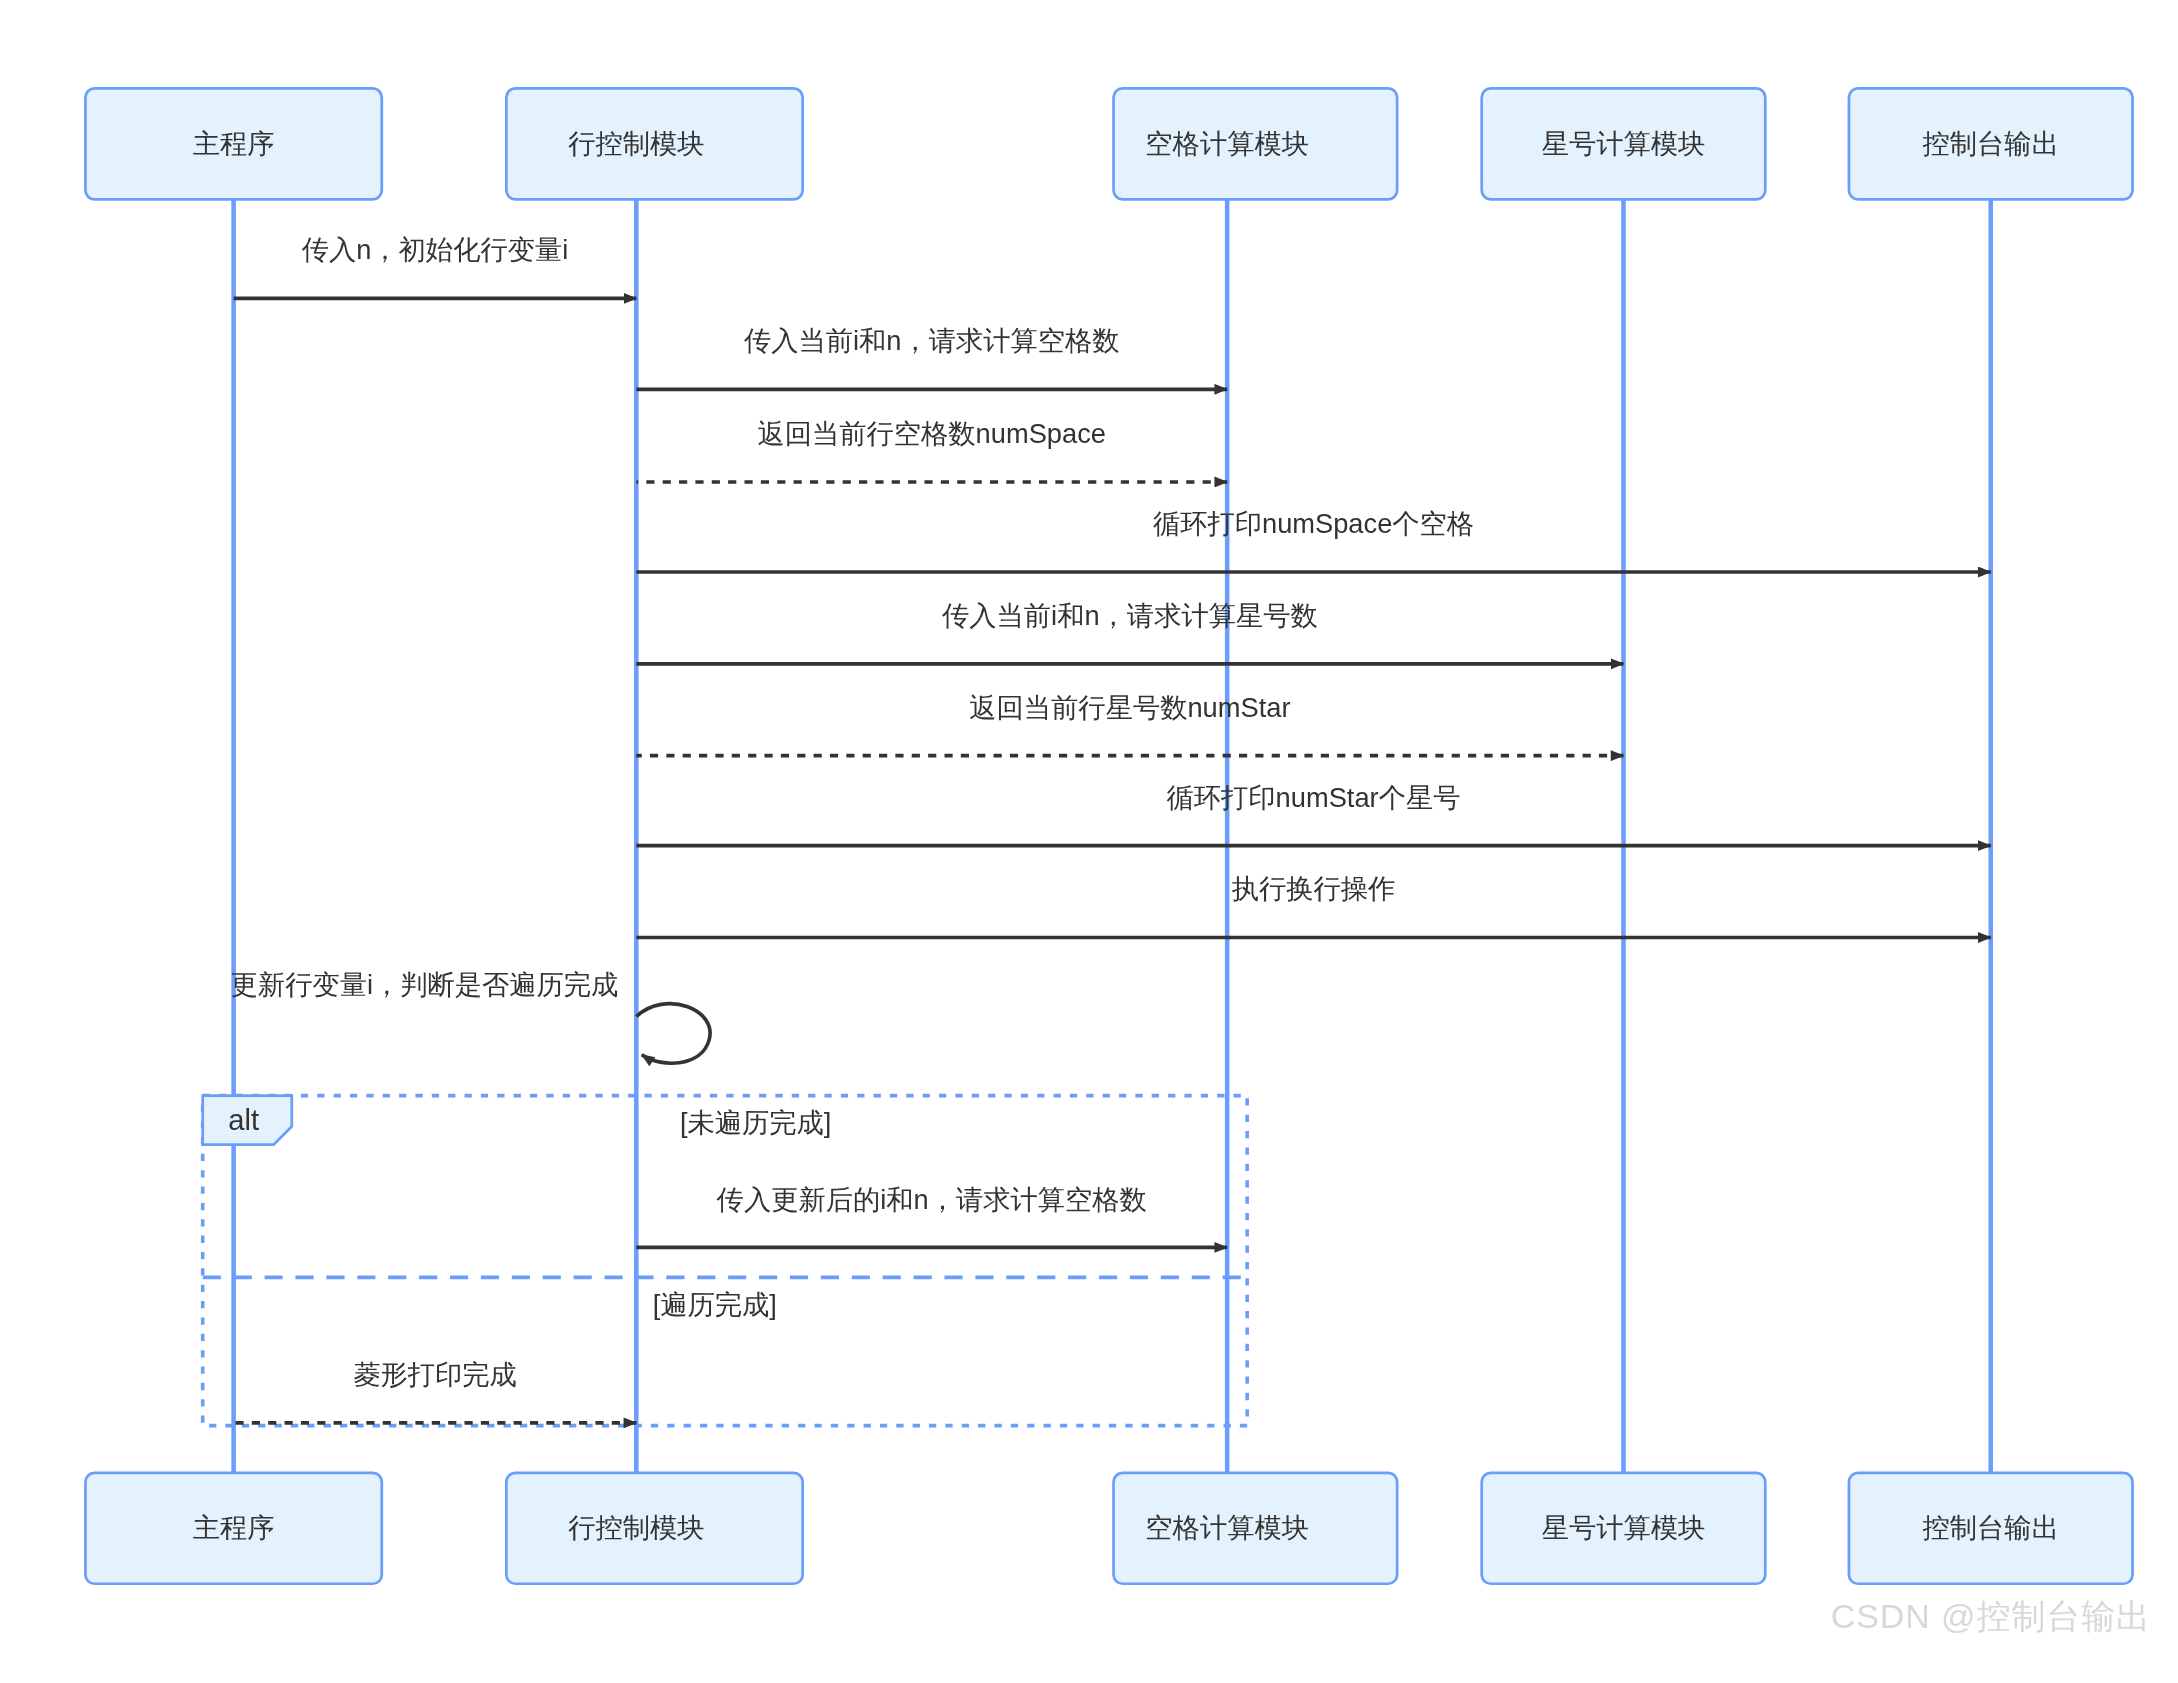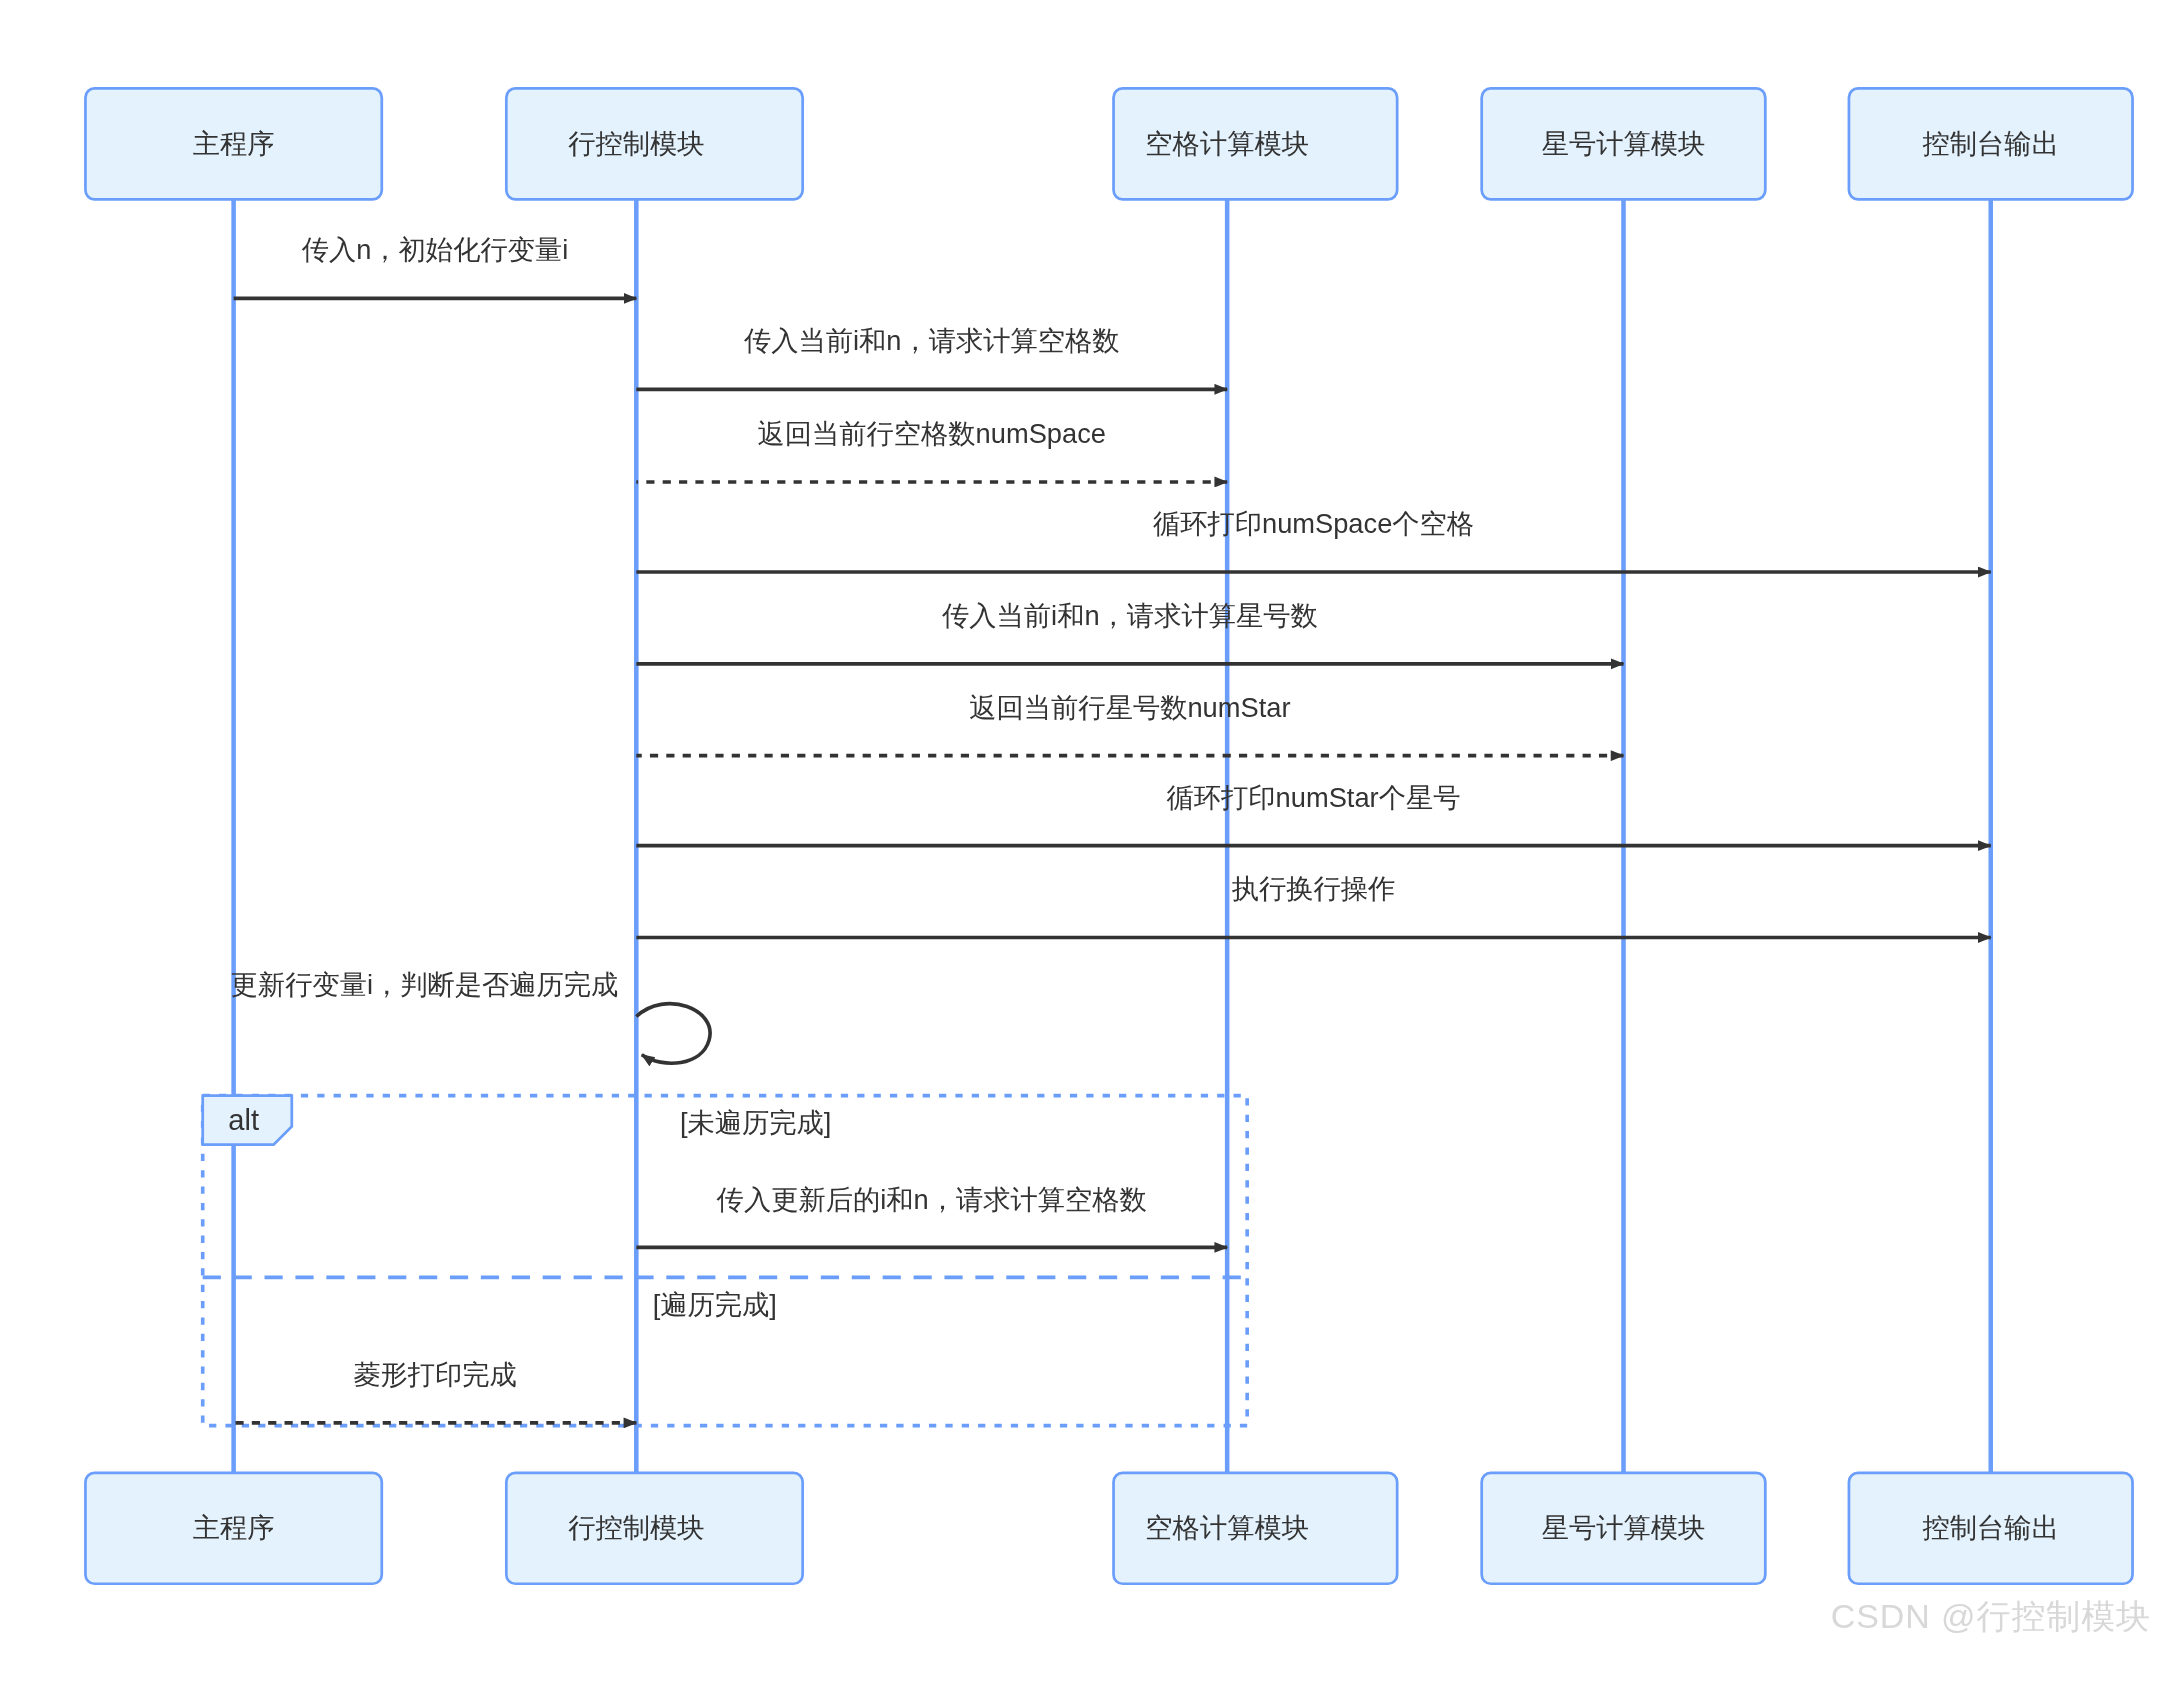--- a/index.html
+++ b/index.html
@@ -165,15 +165,15 @@
           <rect x="1630" y="1620" width="312" height="122" rx="10" ry="10" class="p-box-rect"></rect>
           <text x="1786" y="1683" class="p-label">星号计算模块</text>
         </g>
         <g>
           <rect x="2034" y="1620" width="312" height="122" rx="10" ry="10" class="p-box-rect"></rect>
           <text x="2190" y="1683" class="p-label">控制台输出</text>
         </g>
       </g>
   </svg>
 
-  <div class="watermark">CSDN @行控制模块</div>
+  <div class="watermark">CSDN @控制台输出</div>
 </div>
 
 
 </body></html>

